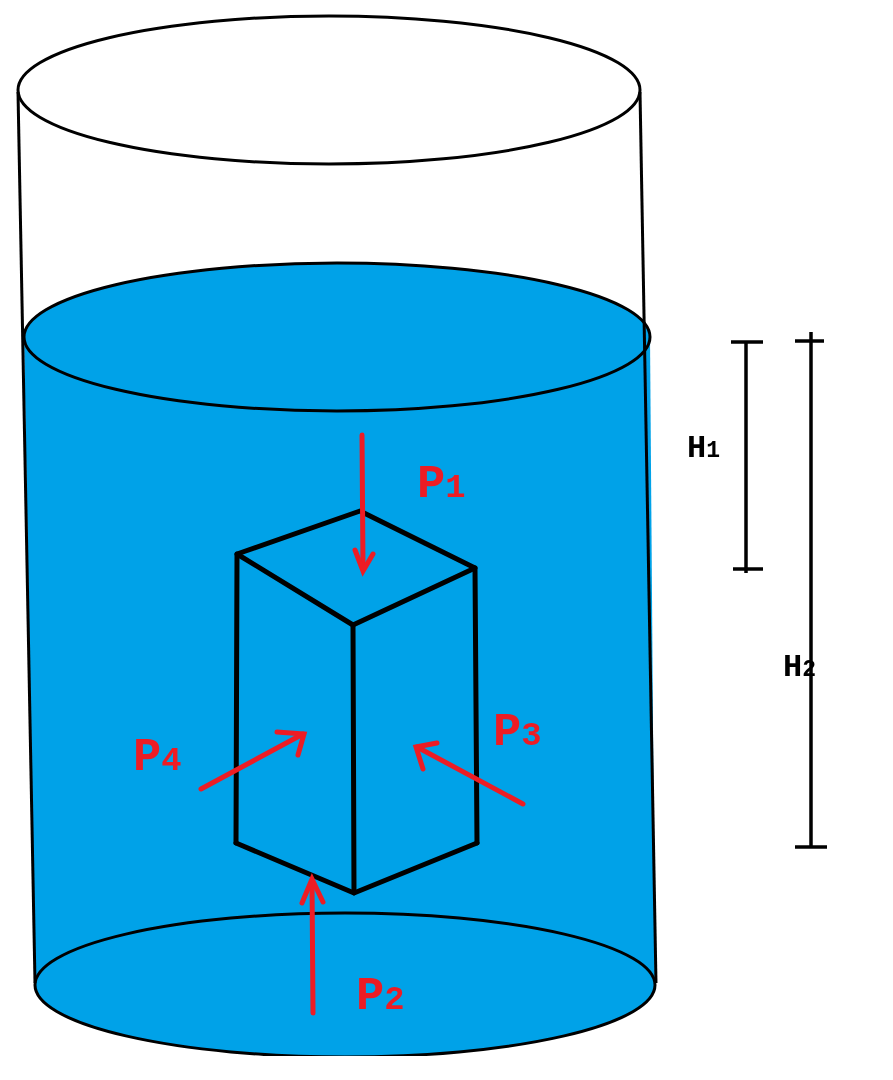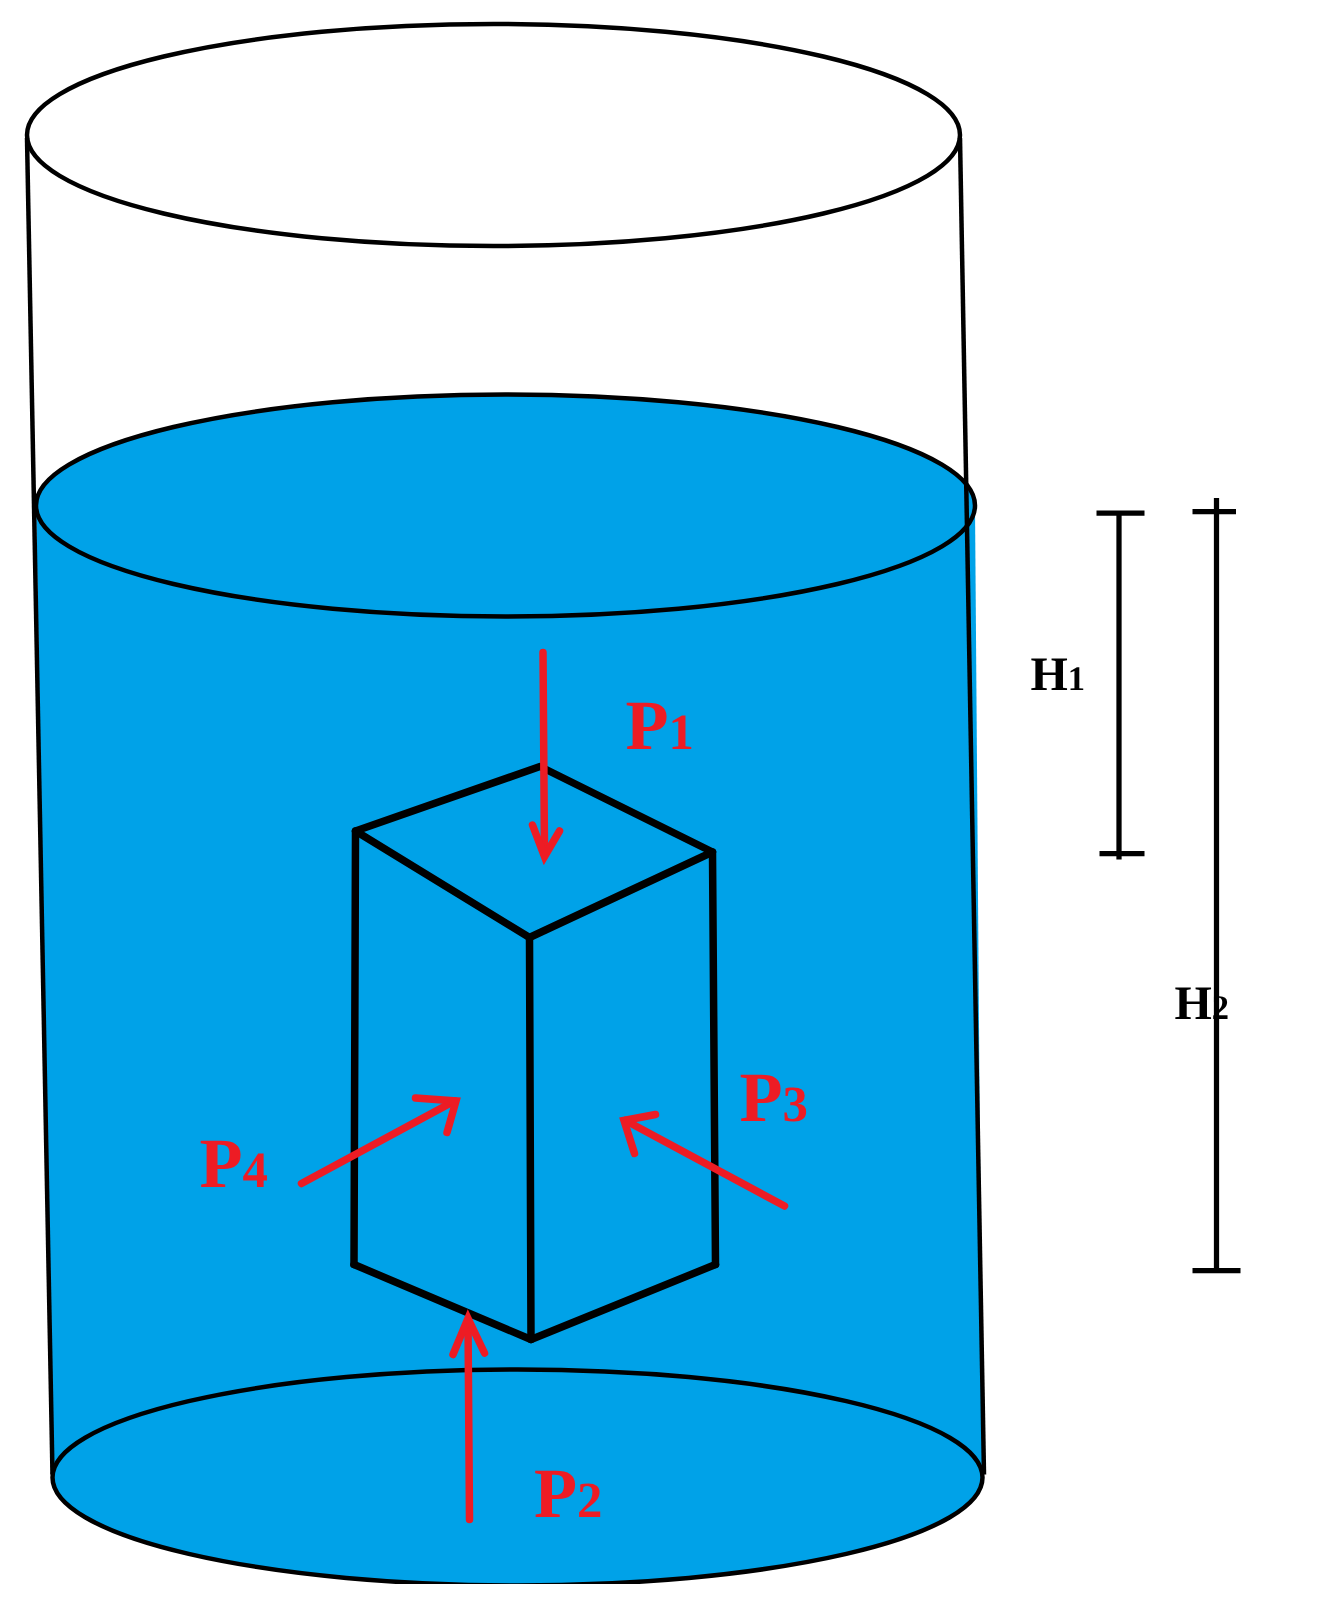--- a/index.html
+++ b/index.html
@@ -1,21 +1,21 @@
 <!DOCTYPE html>
 <html style="--color-background: #FFFFFF; --color-water: #00A2E8; --color-arrow: #ED1C24; --color-outline: #000000;"><head>
 <meta charset="utf-8">
 <style>
   html, body { margin: 0; padding: 0; background: #ffffff; }
   .figure {
     position: relative;
     width: 893px;
     height: 1056px;
     overflow: hidden;
-    font-family: Liberation Serif, serif;
+    font-family: Liberation Mono, monospace;
     background: var(--color-background, #fff);
   }
   .figure svg { position: absolute; left: 0; top: 0; }
   .label {
     position: absolute;
     font-weight: bold;
     line-height: 1;
     white-space: nowrap;
     user-select: none;
   }
@@ -84,19 +84,19 @@
       </g>
     </g>
   </svg>
 
   <div class="label p-label" style="left:417px; top:461px"><span>P</span><span class="sub">1</span></div>
 
   <div class="label p-label" style="left:356px; top:973px"><span>P</span><span class="sub">2</span></div>
 
   <div class="label p-label" style="left:493px; top:709px"><span>P</span><span class="sub">3</span></div>
 
-  <div class="label p-label" style="left:133px; top:753px"><span>P</span><span class="sub">4</span></div>
+  <div class="label p-label" style="left:133px; top:734px"><span>P</span><span class="sub">4</span></div>
 
   <div class="label h-label" style="left:687px; top:433px"><span>H</span><span class="sub">1</span></div>
 
   <div class="label h-label" style="left:783px; top:652px"><span>H</span><span class="sub">2</span></div>
 
 </div>
 
 </body></html>

